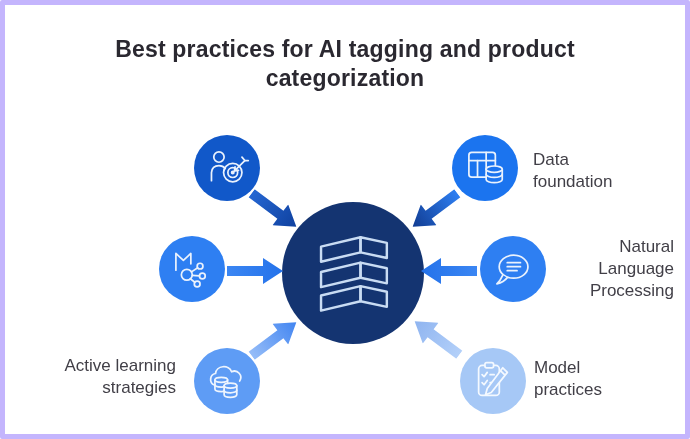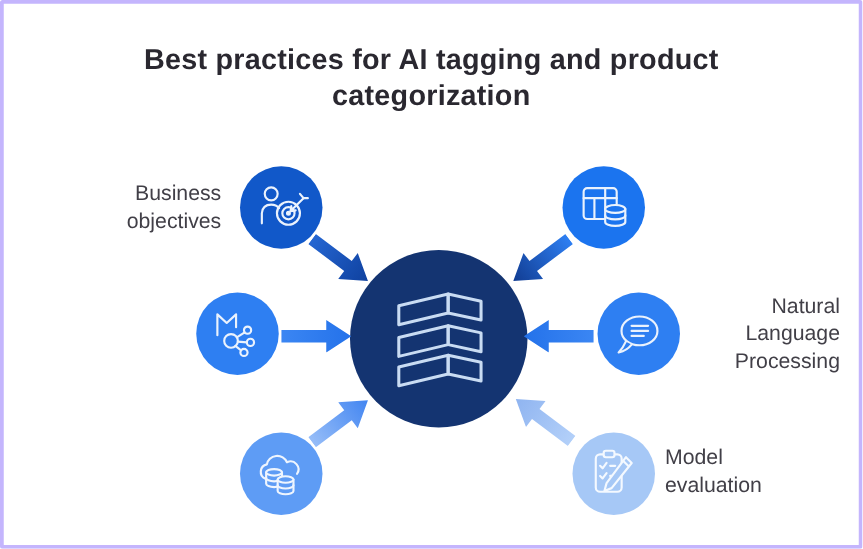--- a/index.html
+++ b/index.html
@@ -1,21 +1,21 @@
 <!DOCTYPE html>
 <html><head>
 <meta charset="utf-8">
 <style>
   html,body{margin:0;padding:0;background:#fff;}
   .frame{
     position:relative;
     width:690px;height:439px;
     box-sizing:border-box;
     background:#ffffff;
-    border:3px solid #c4b5fd;
+    border:5px solid #c4b5fd;
     border-radius:2px;
     overflow:hidden;
     font-family:"Liberation Sans","DejaVu Sans",sans-serif;
     padding-left:44px;
   }
   .title{
     position:absolute;top:30px;left:0;right:0;
     margin:0 auto;max-width:540px;
     text-align:center;
     font-size:23px;font-weight:800;line-height:1.24;
@@ -177,23 +177,24 @@
       <rect x="26" y="8" width="15" height="9" rx="3" fill="#a6c8f6"></rect>
       <polyline points="21,29 24.5,32.5 30,25"></polyline>
       <line x1="35" y1="29" x2="42" y2="29"></line>
       <polyline points="21,43 24.5,46.5 30,39"></polyline>
       <line x1="35" y1="43" x2="41" y2="43"></line>
       <path d="M57,17 L65,25 L37,60 L27,64 L30,53 Z" fill="#a6c8f6"></path>
       <line x1="53" y1="22" x2="60" y2="29"></line>
     </svg>
   </div>
 
-  <div class="label l-left l-tl">Business objectives</div>
+  <div class="label l-left l-bl">Active learning strategies</div>
+  <div class="label l-right l-tr">Data foundation</div>
   <div class="label l-right l-mr">Natural Language Processing</div>
-  <div class="label l-right l-br">Model evaluation</div>
+  <div class="label l-right l-br">Model practices</div>
 
   <svg class="arrow a-tl" viewBox="0 0 56 26">
     <polygon points="0,8 36,8 36,0 56,13 36,26 36,18 0,18" fill="url(#g-tl)"></polygon>
   </svg>
   <svg class="arrow a-tr" viewBox="0 0 56 26">
     <polygon points="0,8 36,8 36,0 56,13 36,26 36,18 0,18" fill="url(#g-tr)"></polygon>
   </svg>
   <svg class="arrow a-ml" viewBox="0 0 56 26">
     <polygon points="0,8 36,8 36,0 56,13 36,26 36,18 0,18" fill="url(#g-ml)"></polygon>
   </svg>

